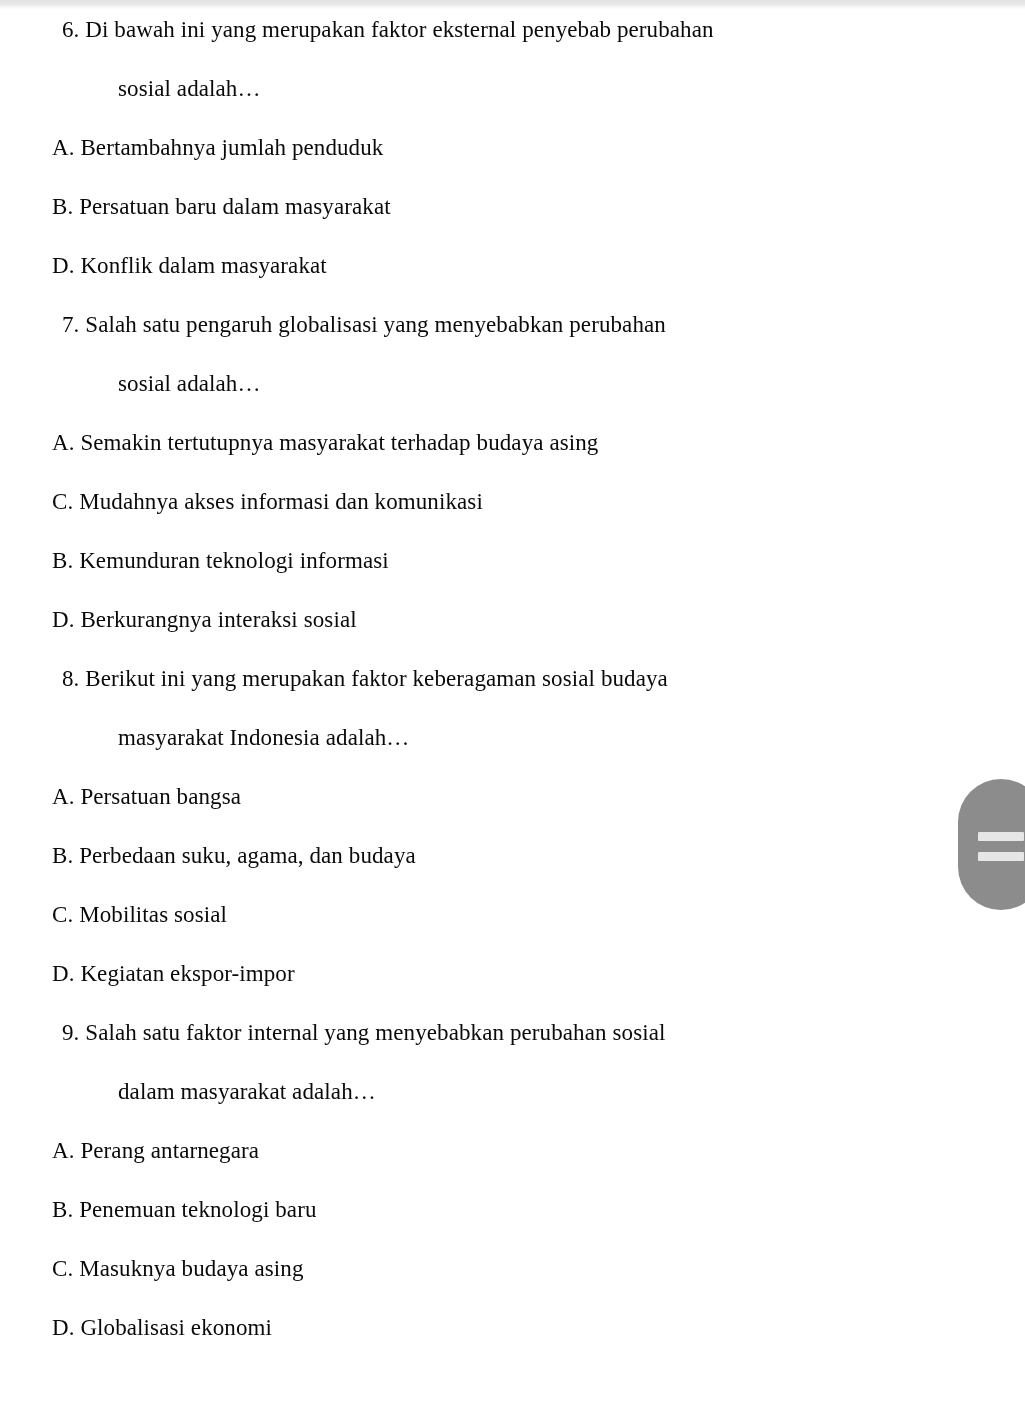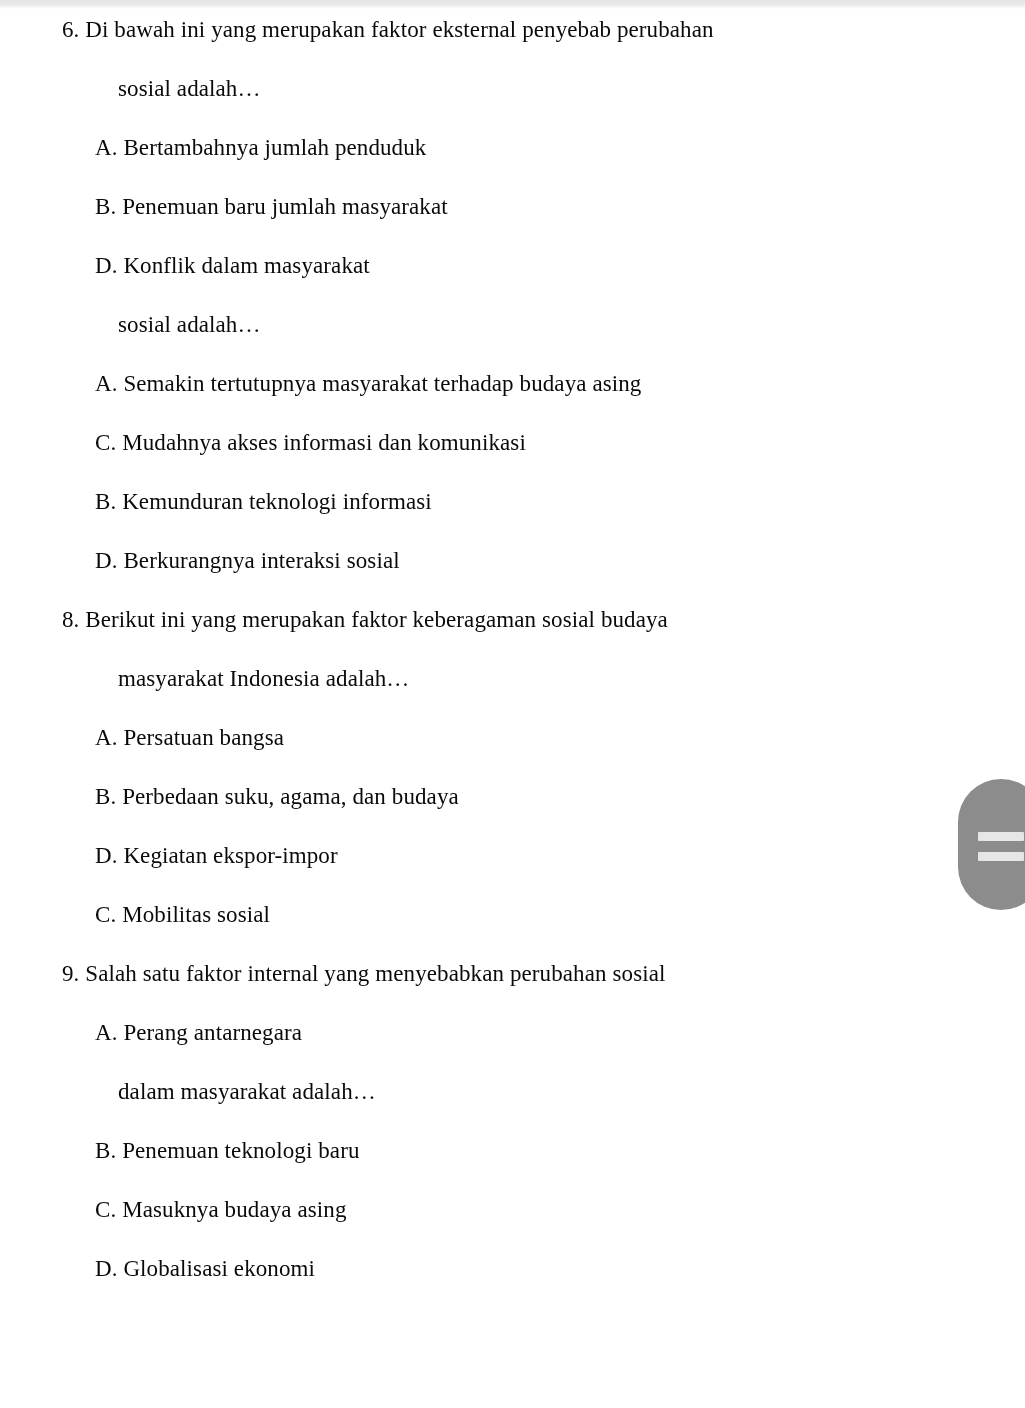--- a/index.html
+++ b/index.html
@@ -52,21 +52,20 @@
   
   .q-line-first {
     padding-left: 62px;
   }
   
   .q-line-cont {
     padding-left: 118px;
   }
   .opt-line {
     padding-left: 52px;
-    margin-left: 43px;
   }
 
   
   #drag-handle {
     position: absolute;
     left: 958px;
     top: 779px;
     width: 86px;
     height: 131px;
     background: #8c8c8c;
@@ -88,45 +87,46 @@
 <body>
 
 <div id="top-seam"></div>
 
 <div id="page">
 
   <div class="question-block">
     <div class="line q-line-first">6. Di bawah ini yang merupakan faktor eksternal penyebab perubahan</div>
     <div class="line q-line-cont">sosial adalah…</div>
     <div class="line opt-line">A. Bertambahnya jumlah penduduk</div>
-    <div class="line opt-line">B. Penemuan baru jumlah masyarakat</div>
+    <div class="line opt-line">B. Persatuan baru dalam masyarakat</div>
     <div class="line opt-line">D. Konflik dalam masyarakat</div>
   </div>
 
   <div class="question-block">
+    <div class="line q-line-first">7. Salah satu pengaruh globalisasi yang menyebabkan perubahan</div>
     <div class="line q-line-cont">sosial adalah…</div>
     <div class="line opt-line">A. Semakin tertutupnya masyarakat terhadap budaya asing</div>
     <div class="line opt-line">C. Mudahnya akses informasi dan komunikasi</div>
     <div class="line opt-line">B. Kemunduran teknologi informasi</div>
     <div class="line opt-line">D. Berkurangnya interaksi sosial</div>
   </div>
 
   <div class="question-block">
     <div class="line q-line-first">8. Berikut ini yang merupakan faktor keberagaman sosial budaya</div>
     <div class="line q-line-cont">masyarakat Indonesia adalah…</div>
     <div class="line opt-line">A. Persatuan bangsa</div>
     <div class="line opt-line">B. Perbedaan suku, agama, dan budaya</div>
+    <div class="line opt-line">C. Mobilitas sosial</div>
     <div class="line opt-line">D. Kegiatan ekspor-impor</div>
-    <div class="line opt-line">C. Mobilitas sosial</div>
   </div>
 
   <div class="question-block">
     <div class="line q-line-first">9. Salah satu faktor internal yang menyebabkan perubahan sosial</div>
+    <div class="line q-line-cont">dalam masyarakat adalah…</div>
     <div class="line opt-line">A. Perang antarnegara</div>
-    <div class="line q-line-cont">dalam masyarakat adalah…</div>
     <div class="line opt-line">B. Penemuan teknologi baru</div>
     <div class="line opt-line">C. Masuknya budaya asing</div>
     <div class="line opt-line">D. Globalisasi ekonomi</div>
   </div>
 
 </div>
 
 <div id="drag-handle">
   <span class="grip-line top"></span>
   <span class="grip-line bottom"></span>

